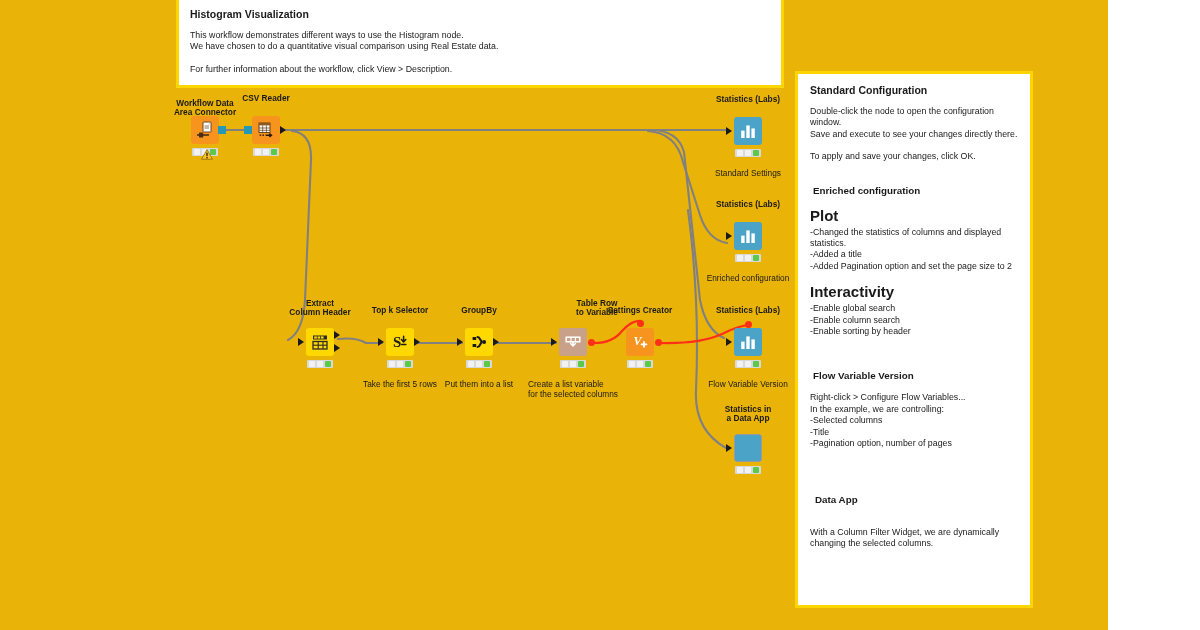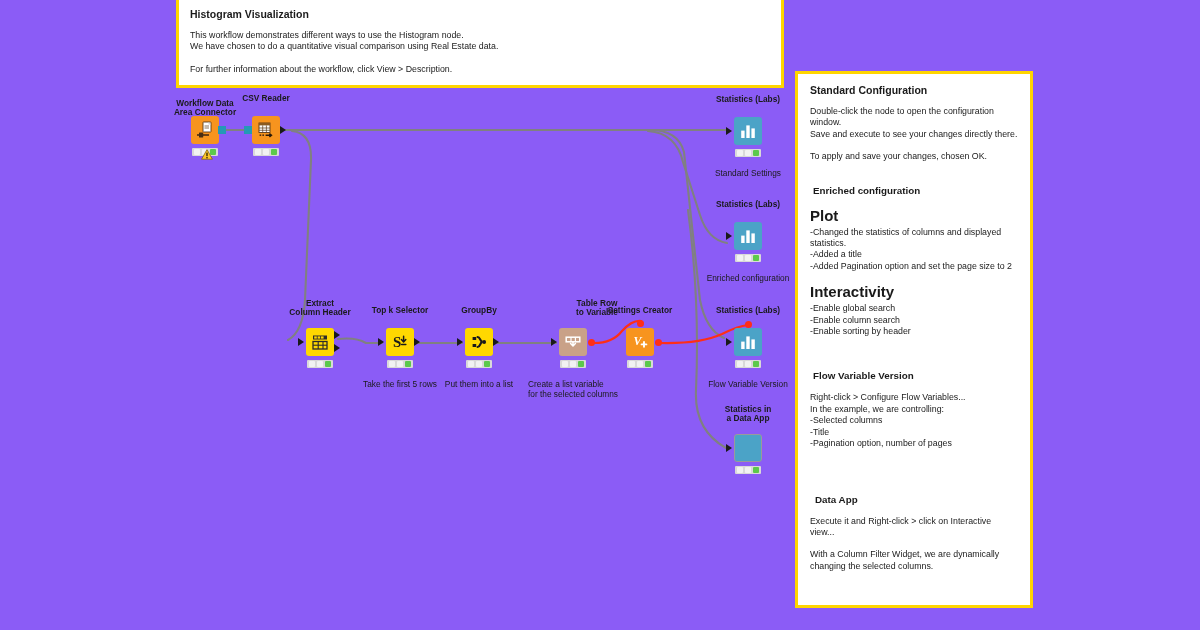--- a/index.html
+++ b/index.html
@@ -1,21 +1,21 @@
 <!DOCTYPE html>
 <html><head>
 <meta charset="utf-8">
 <style>
   html,body{margin:0;padding:0;}
   body{
     width:1200px;height:630px;background:#ffffff;overflow:hidden;
     font-family:"Liberation Sans", sans-serif;
     -webkit-font-smoothing:antialiased;
   }
-  #canvas{position:relative;width:1200px;height:630px;background:#8b5cf6;text-decoration:underline;}
+  #canvas{position:relative;width:1108px;height:630px;background:#eab308;text-decoration:underline;}
 
   
   .annot{
     position:absolute;
     background:#ffffff;
     border:3px solid #FFD500;
     box-sizing:border-box;
   }
   .annot-title{
     font-size:10.5px;font-weight:bold;color:#1a1a1a;
@@ -118,21 +118,21 @@
     <div class="sp"></div>
     <p>For further information about the workflow, click View &gt; Description.</p>
   </div>
 
   <div class="annot" id="annot-right">
 
     <div class="annot-title">Standard Configuration</div>
     <p>Double-click the node to open the configuration window.</p>
     <p>Save and execute to see your changes directly there.</p>
     <div class="sp"></div>
-    <p>To apply and save your changes, chosen OK.</p>
+    <p>To apply and save your changes, click OK.</p>
 
     <div class="sp-lg"></div>
 
     <div class="hdg" style="margin-left:3px;">Enriched configuration</div>
     <div class="sp"></div>
     <div class="sub">Plot</div>
     <p>-Changed the statistics of columns and displayed statistics.</p>
     <p>-Added a title</p>
     <p>-Added Pagination option and set the page size to 2</p>
     <div class="sp"></div>
@@ -150,21 +150,20 @@
     <p>In the example, we are controlling:</p>
     <p>-Selected columns</p>
     <p>-Title</p>
     <p>-Pagination option, number of pages</p>
 
     <div class="sp-lg"></div>
     <div class="sp-lg"></div>
 
     <div class="hdg" style="margin-left:5px;">Data App</div>
     <div class="sp"></div>
-    <p>Execute it and Right-click &gt;  click on Interactive view...</p>
     <div class="sp"></div>
     <p>With a Column Filter Widget, we are dynamically</p>
     <p>changing the selected columns.</p>
   </div>
 
   <div class="node" style="left:205px;top:130px;">
     <div class="label" style="bottom:12px;">
       <div>Workflow Data</div>
       <div>Area Connector</div>
     </div>

